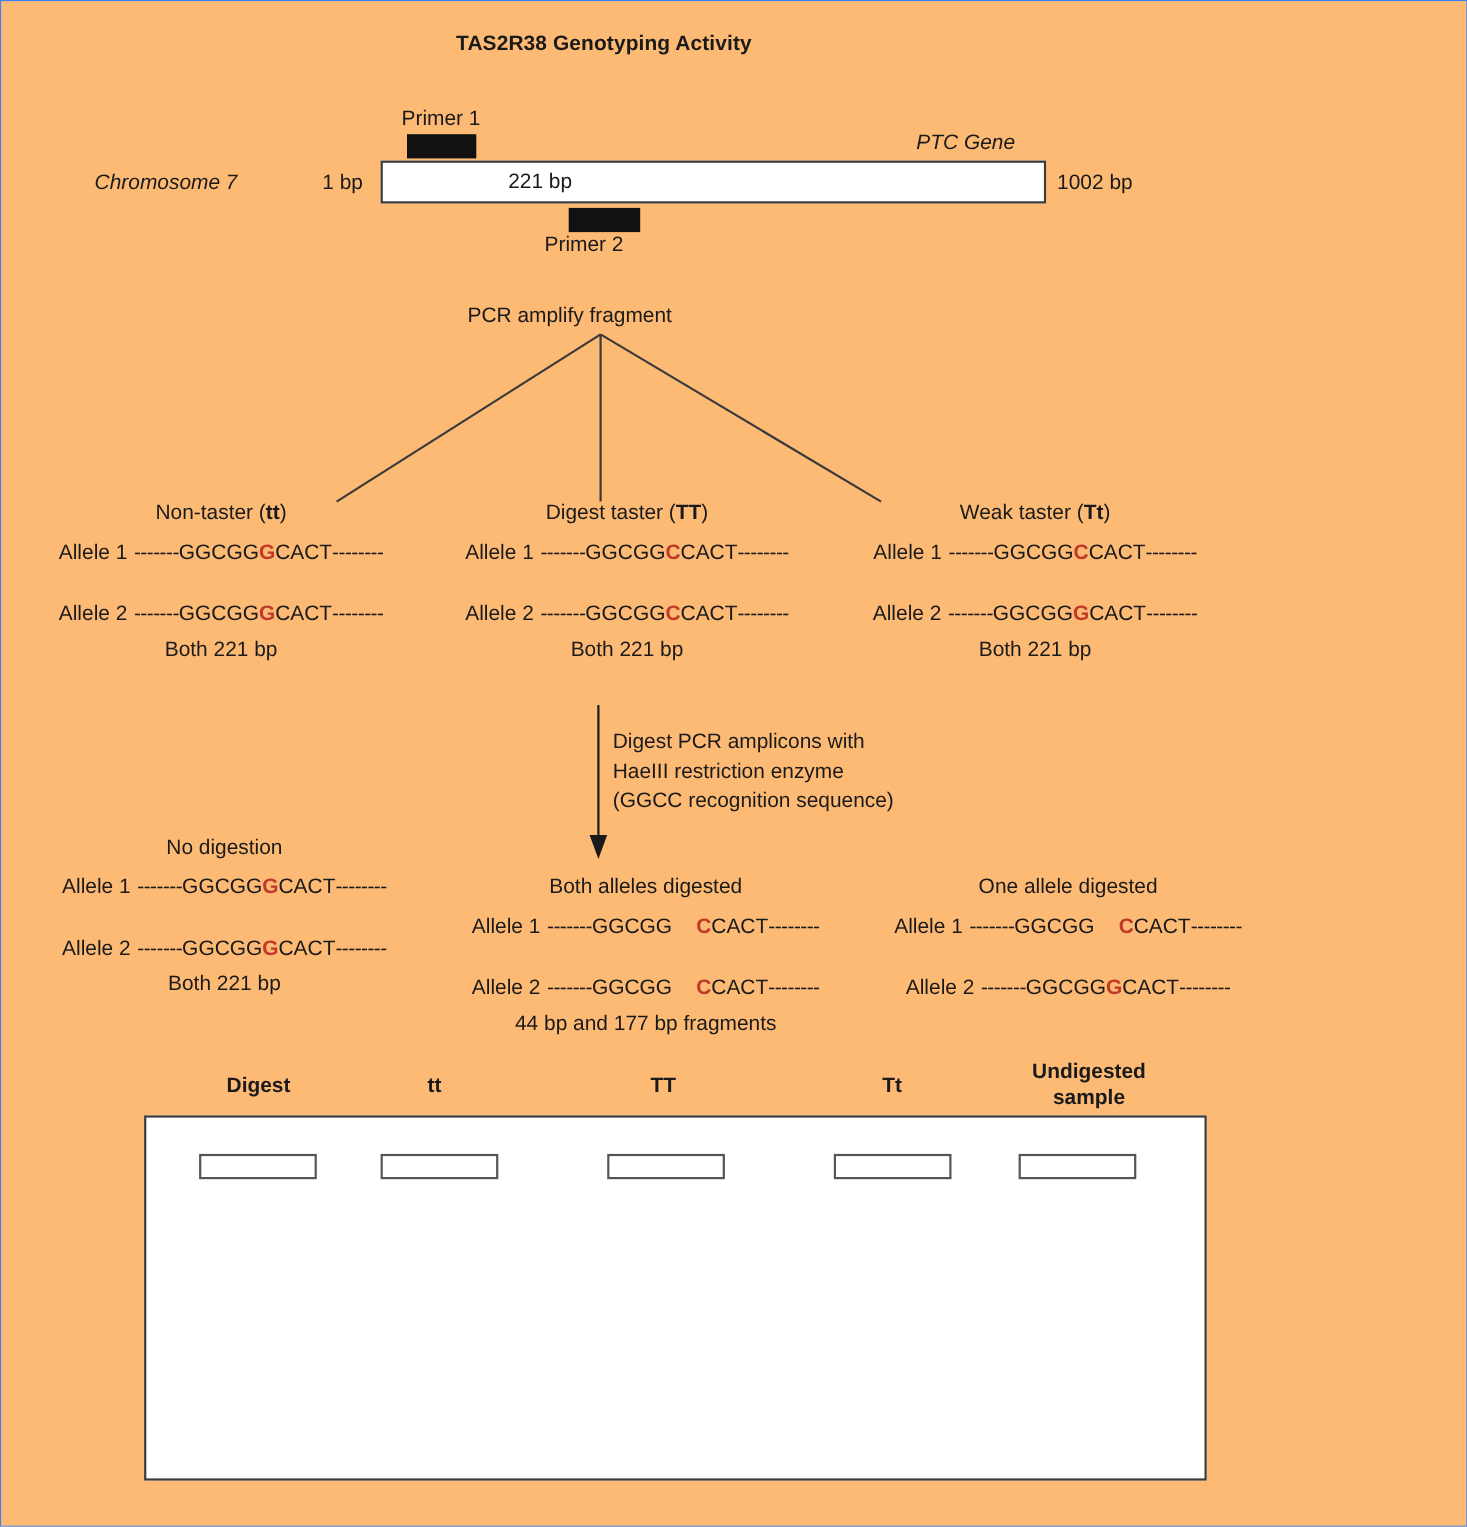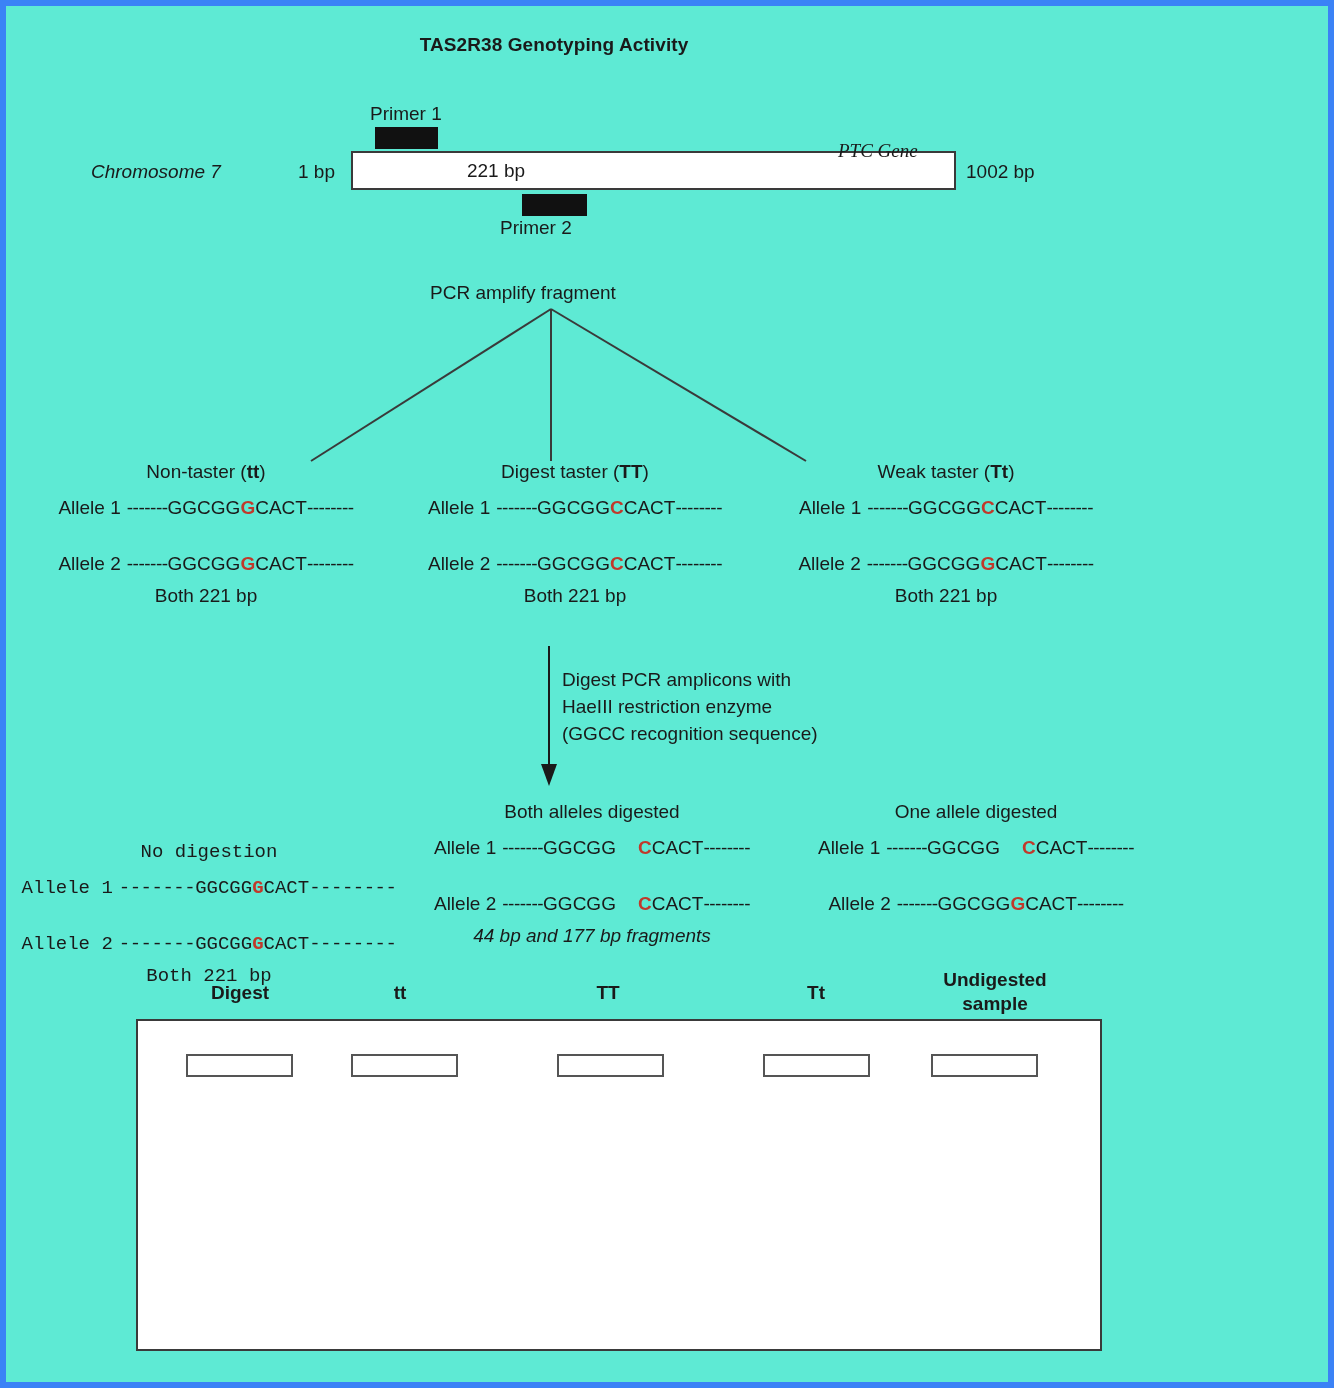--- a/index.html
+++ b/index.html
@@ -9,22 +9,22 @@
     background: #ffffff;
   }
   body {
     font-family: "Liberation Sans", sans-serif;
     color: #1a1a1a;
   }
   #page {
     position: relative;
     width: 1334px;
     height: 1388px;
-    background: #5eead4;
-    border: 6px solid #3b82f6;
+    background: #fdba74;
+    border: 1px solid #3b82f6;
     box-sizing: border-box;
     overflow: hidden;
   }
   .abs { position: absolute; }
 
   
   #title {
     left: 0; top: 28px; width: 1096px;
     font-size: 19px;
     font-weight: bold;
@@ -120,21 +120,21 @@
 
     <div class="abs plain-label" style="left:85px; top:155px;font-style:italic;">Chromosome 7</div>
 
     <div class="abs plain-label" style="left:292px; top:155px;">1 bp</div>
 
     <div class="abs plain-label" style="left:960px; top:155px;">1002 bp</div>
 
     <div id="gene-box" class="abs"></div>
     <div id="gene-box-label" class="abs">221 bp</div>
 
-    <div class="abs ital" style="left:832px; top:134px;font-family:Liberation Serif, serif;">PTC Gene</div>
+    <div class="abs ital" style="left:832px; top:118px;">PTC Gene</div>
 
     <div class="abs plain-label" style="left:364px; top:97px;">Primer 1</div>
     <div class="abs primer-block" style="left:369px; top:121px; width:63px;"></div>
 
     <div class="abs primer-block" style="left:516px; top:188px; width:65px;"></div>
     <div class="abs plain-label" style="left:494px; top:211px;">Primer 2</div>
   </div>
 
   <div class="abs plain-label" style="left:424px; top:276px;">PCR amplify fragment</div>
 
@@ -216,21 +216,21 @@
   <svg id="digest-svg" class="abs" width="40" height="150">
     <line x1="23" y1="0" x2="23" y2="124" stroke="#1a1a1a" stroke-width="2"></line>
     <polygon points="23,140 15,118 31,118" fill="#1a1a1a"></polygon>
   </svg>
   <div id="digest-text" class="abs">
     <div>Digest PCR amplicons with</div>
     <div>HaeIII restriction enzyme</div>
     <div>(GGCC recognition sequence)</div>
   </div>
 
-  <div class="abs" style="left:14px; top:835px; width:378px;font-family:Liberation Mono, monospace;">
+  <div class="abs" style="left:14px; top:759px; width:378px;">
     <div class="seq-head">No digestion</div>
     <div class="seq-line" style="margin-top:14px;">
       <span class="allele-tag">Allele 1</span>
         <span class="dash">-------</span>
         <span>GGCGG</span>
         <span class="snp">G</span>
         <span>CACT</span>
         <span class="dash">--------</span>
     </div>
     <div class="seq-line" style="margin-top:34px;">
@@ -257,21 +257,21 @@
     </div>
     <div class="seq-line" style="margin-top:34px;">
       <span class="allele-tag">Allele 2</span>
         <span class="dash">-------</span>
         <span>GGCGG</span>
         <span class="cutgap"></span>
         <span class="snp">C</span>
         <span>CACT</span>
         <span class="dash">--------</span>
     </div>
-    <div class="seq-foot" style="margin-top:10px;font-style:italic;">44 bp and 177 bp fragments</div>
+    <div class="seq-foot" style="margin-top:10px;">44 bp and 177 bp fragments</div>
   </div>
 
   <div class="abs" style="left:780px; top:795px; width:380px;">
     <div class="seq-head">One allele digested</div>
     <div class="seq-line" style="margin-top:14px;">
       <span class="allele-tag">Allele 1</span>
         <span class="dash">-------</span>
         <span>GGCGG</span>
         <span class="cutgap"></span>
         <span class="snp">C</span>

